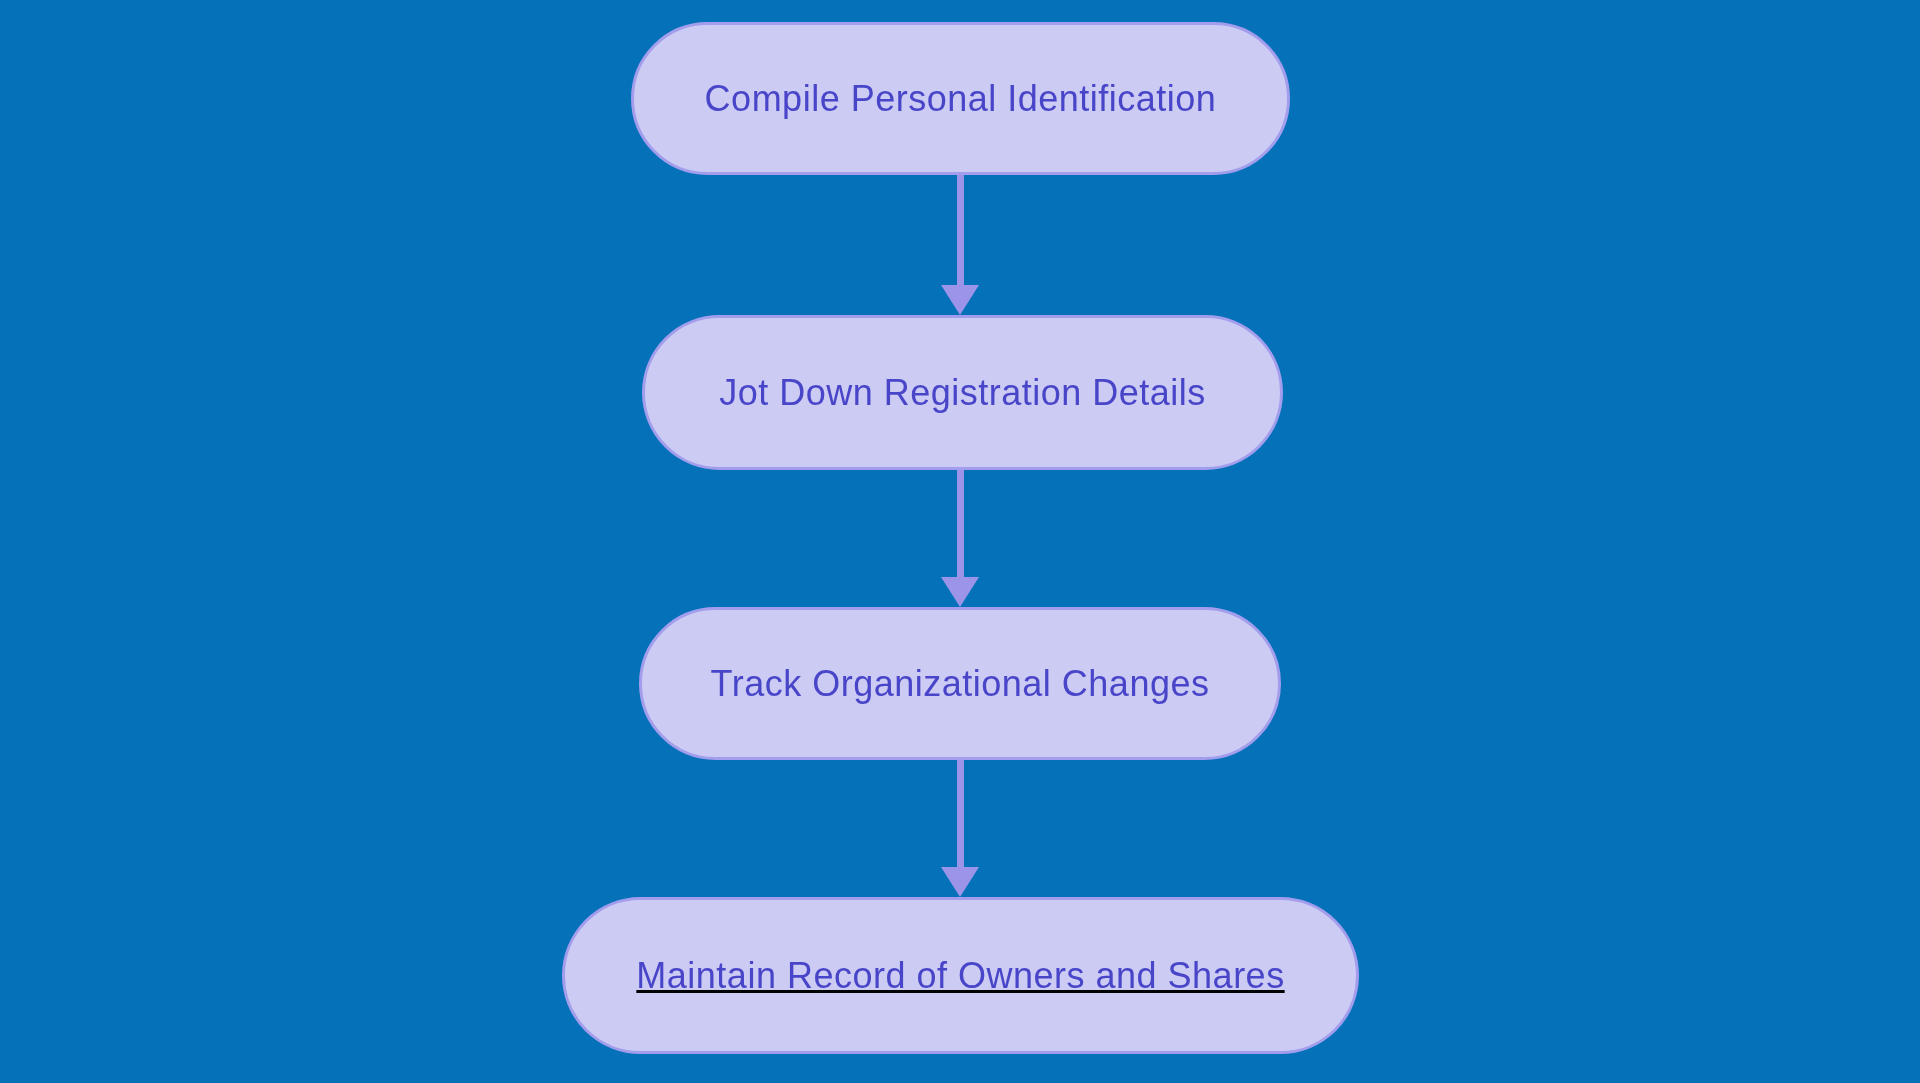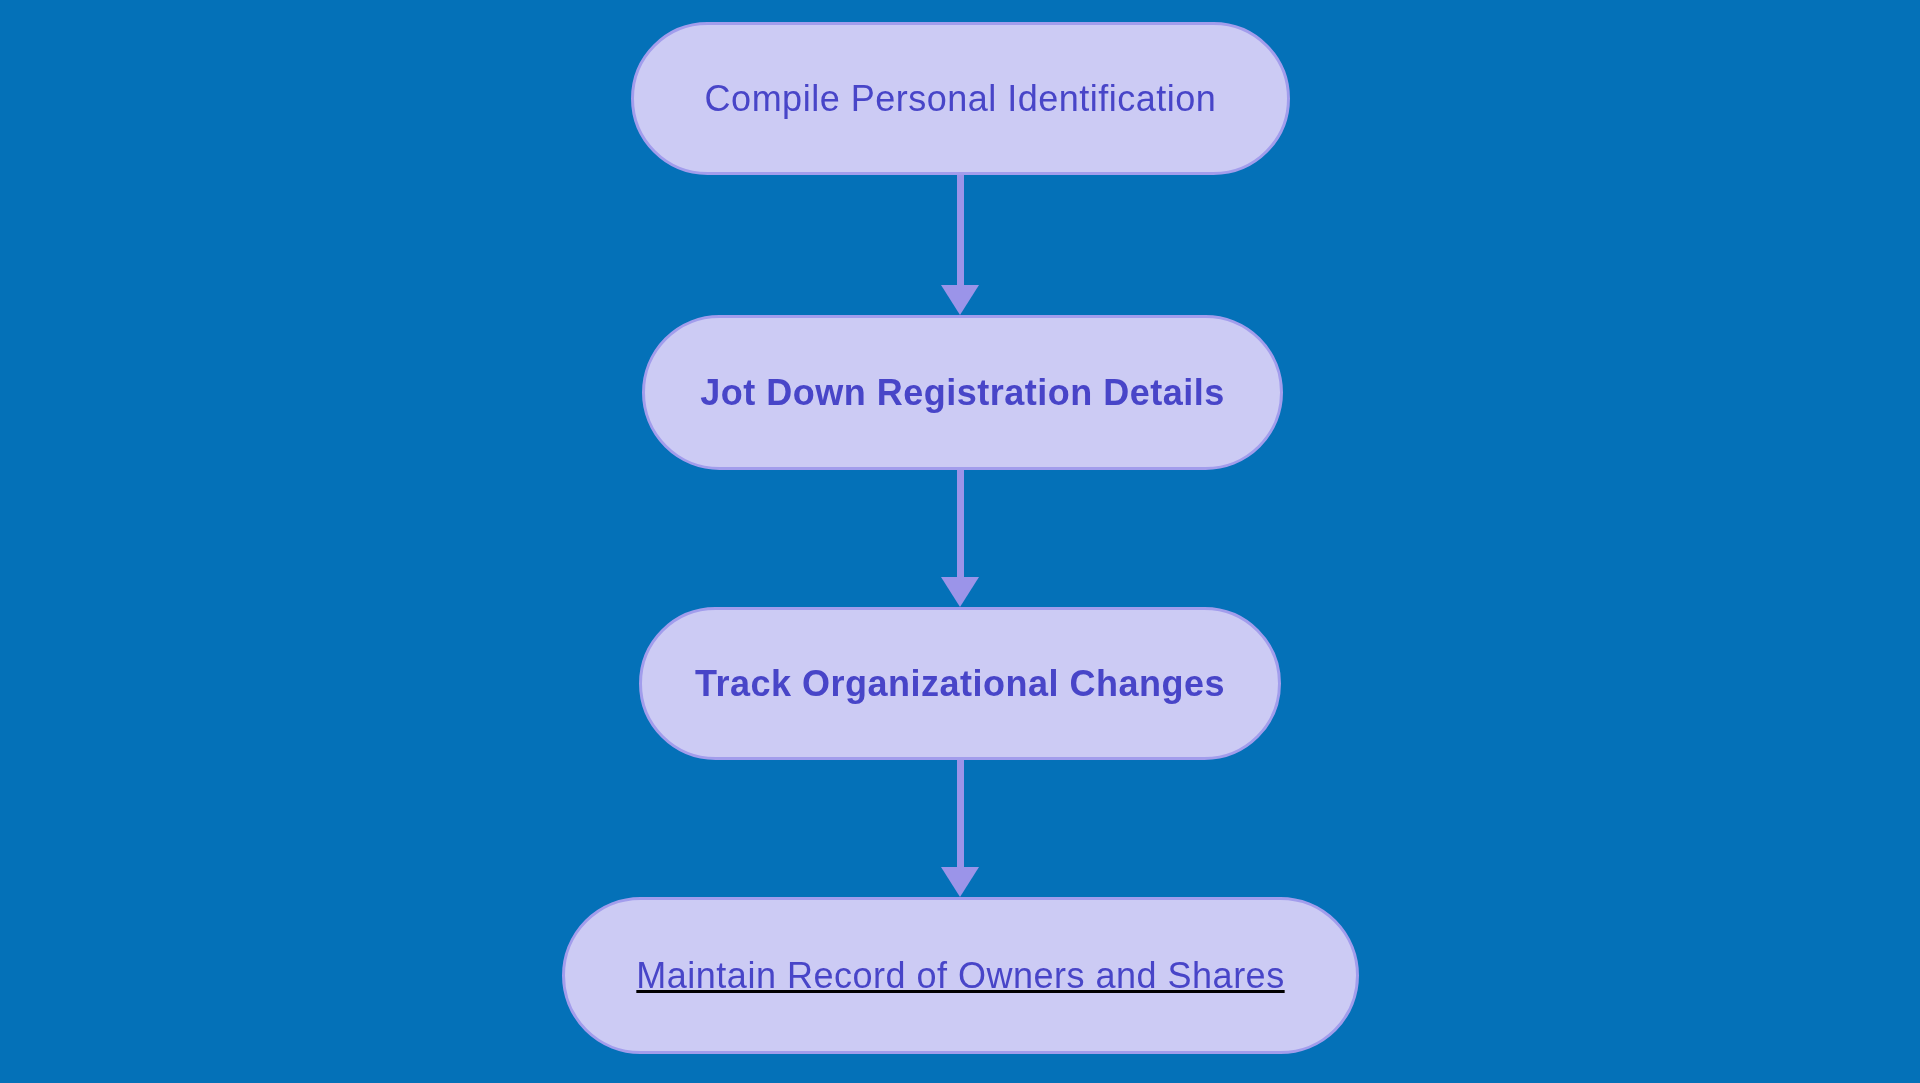--- a/index.html
+++ b/index.html
@@ -61,30 +61,30 @@
 
   <div class="node" style="left:631px; top:22px; width:659px; height:153px;">
     <span class="node-label">Compile Personal Identification</span>
   </div>
 
   <div class="arrow" style="left:940px; top:175px; height:140px;">
     <div class="arrow-line"></div>
     <div class="arrow-head"></div>
   </div>
 
-  <div class="node" style="left:642px; top:315px; width:641px; height:155px;font-weight:bold;">
+  <div class="node" style="left:642px; top:315px; width:641px; height:155px;">
     <span class="node-label">Jot Down Registration Details</span>
   </div>
 
   <div class="arrow" style="left:940px; top:470px; height:137px;">
     <div class="arrow-line"></div>
     <div class="arrow-head"></div>
   </div>
 
-  <div class="node" style="left:639px; top:607px; width:642px; height:153px;font-weight:bold;">
+  <div class="node" style="left:639px; top:607px; width:642px; height:153px;">
     <span class="node-label">Track Organizational Changes</span>
   </div>
 
   <div class="arrow" style="left:940px; top:760px; height:137px;">
     <div class="arrow-line"></div>
     <div class="arrow-head"></div>
   </div>
 
   <div class="node" style="left:562px; top:897px; width:797px; height:157px;text-decoration:underline;">
     <span class="node-label">Maintain Record of Owners and Shares</span>

